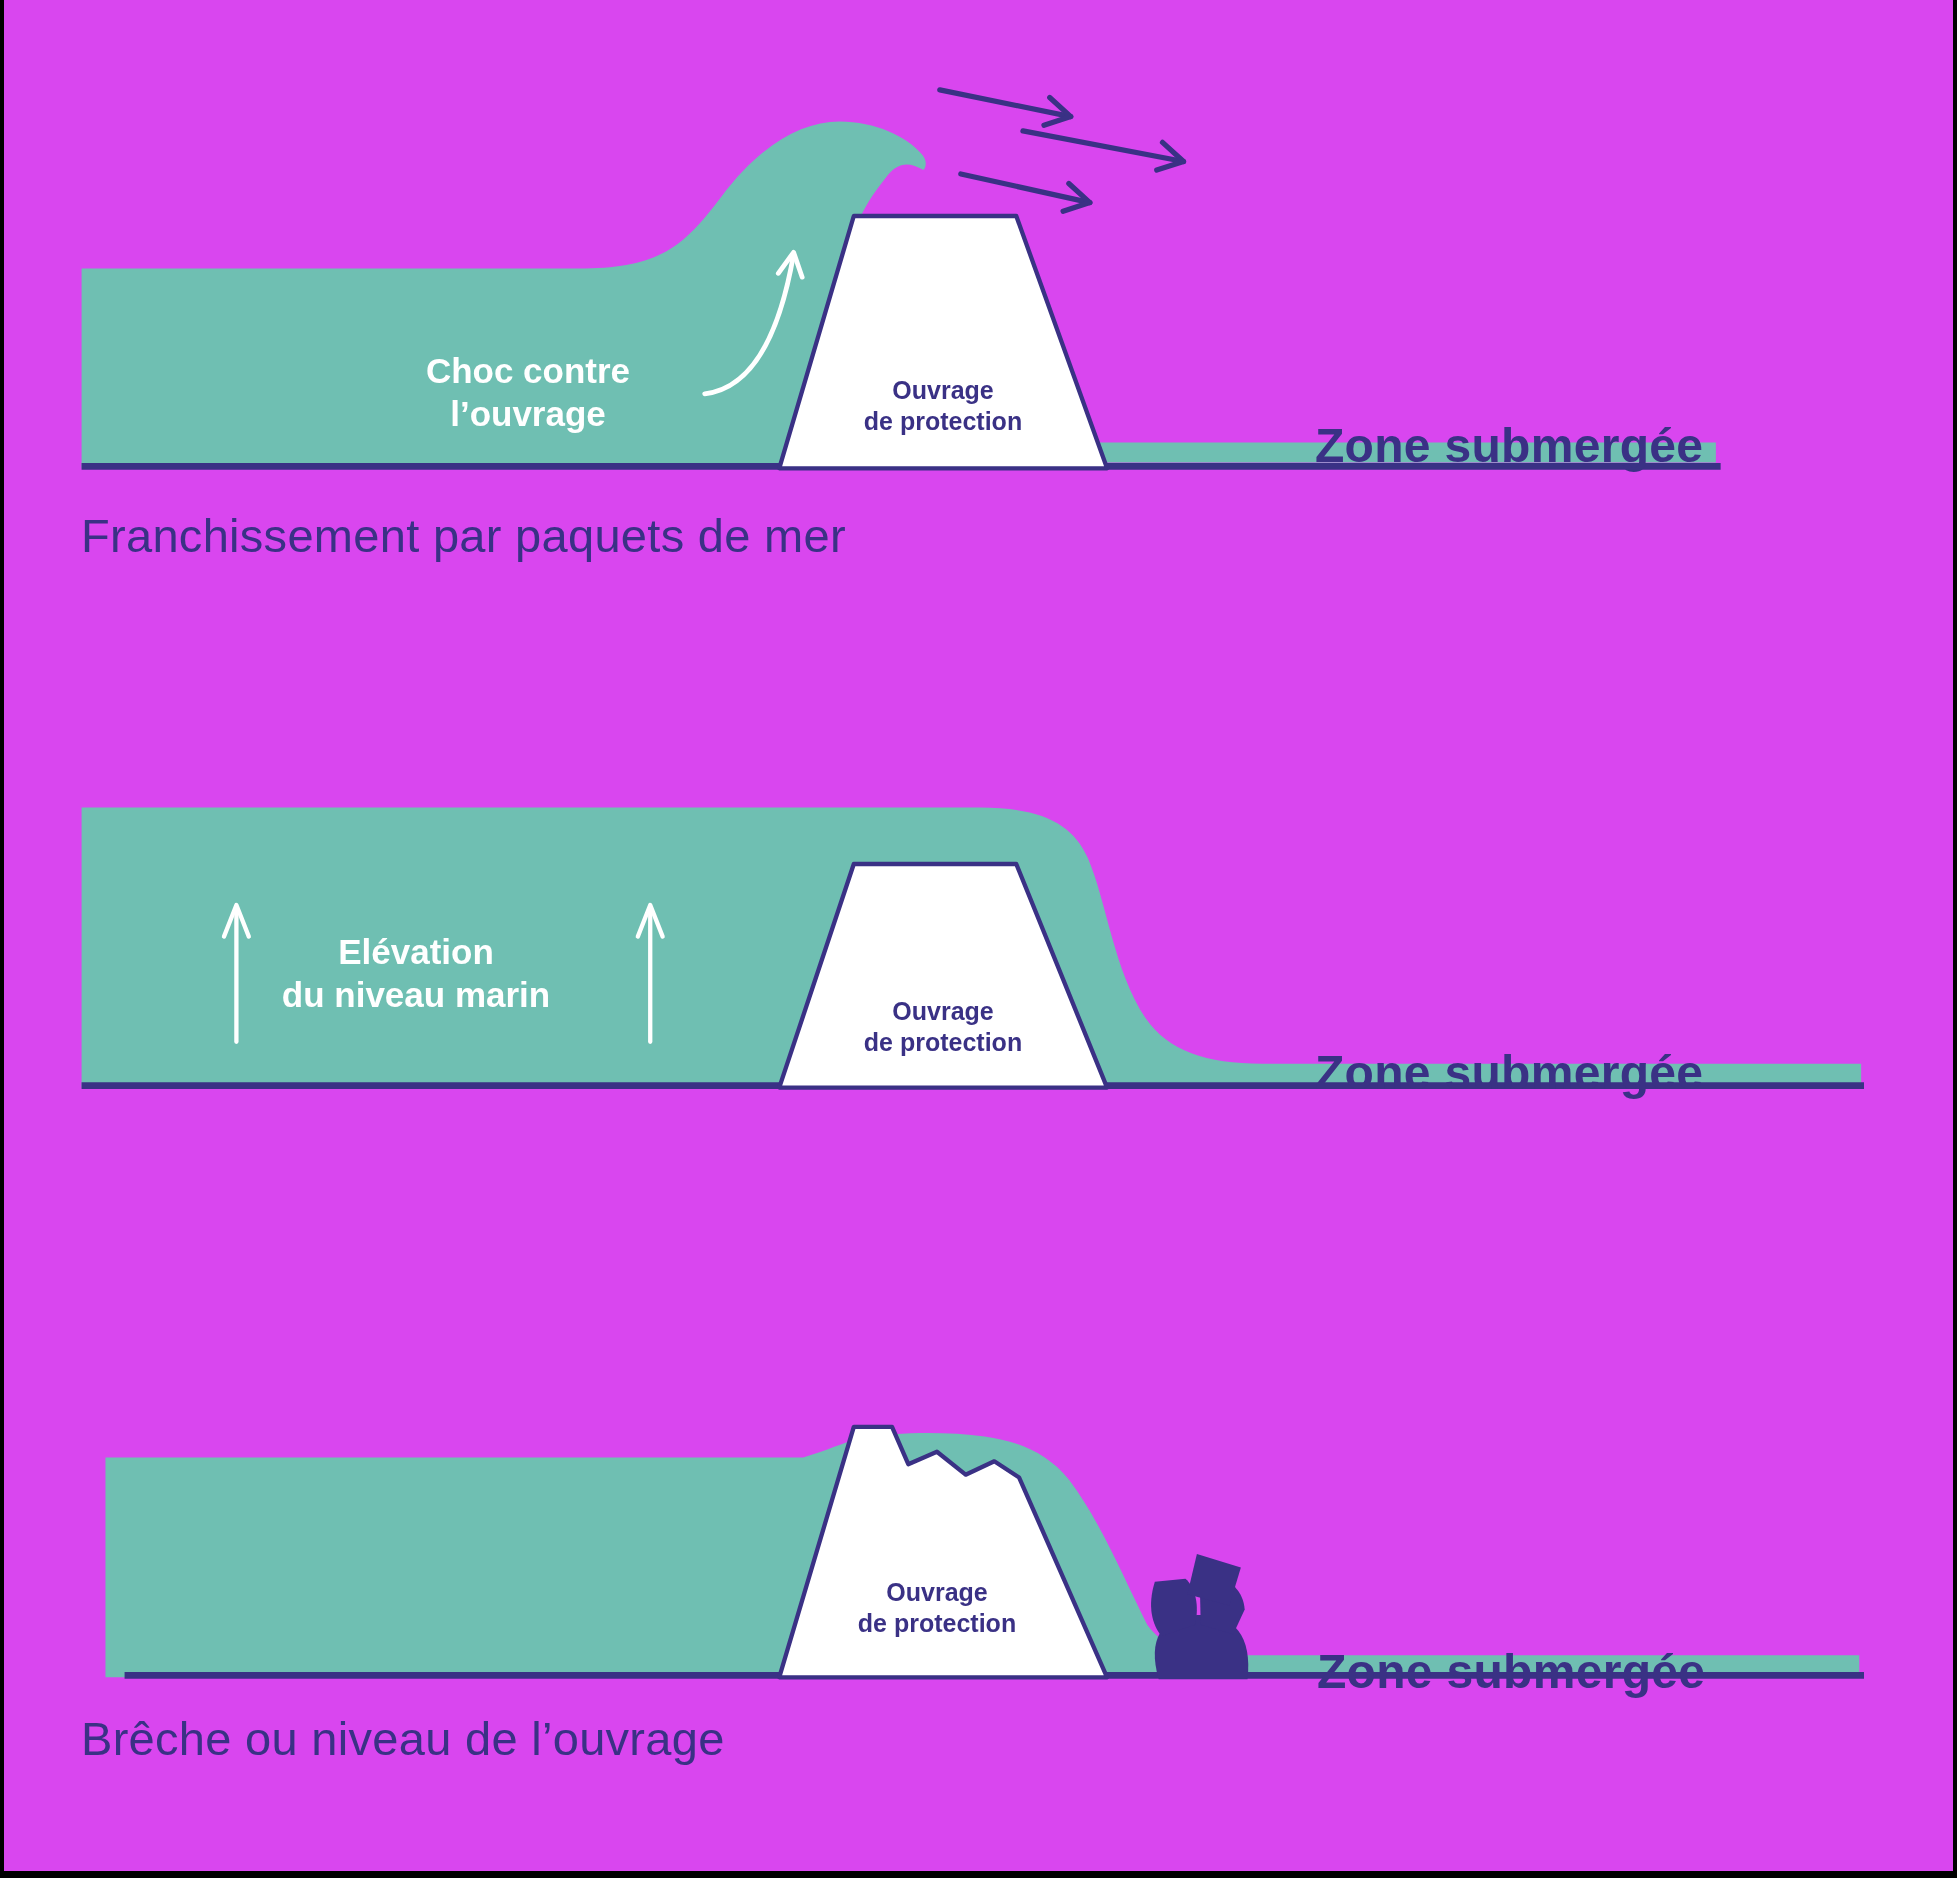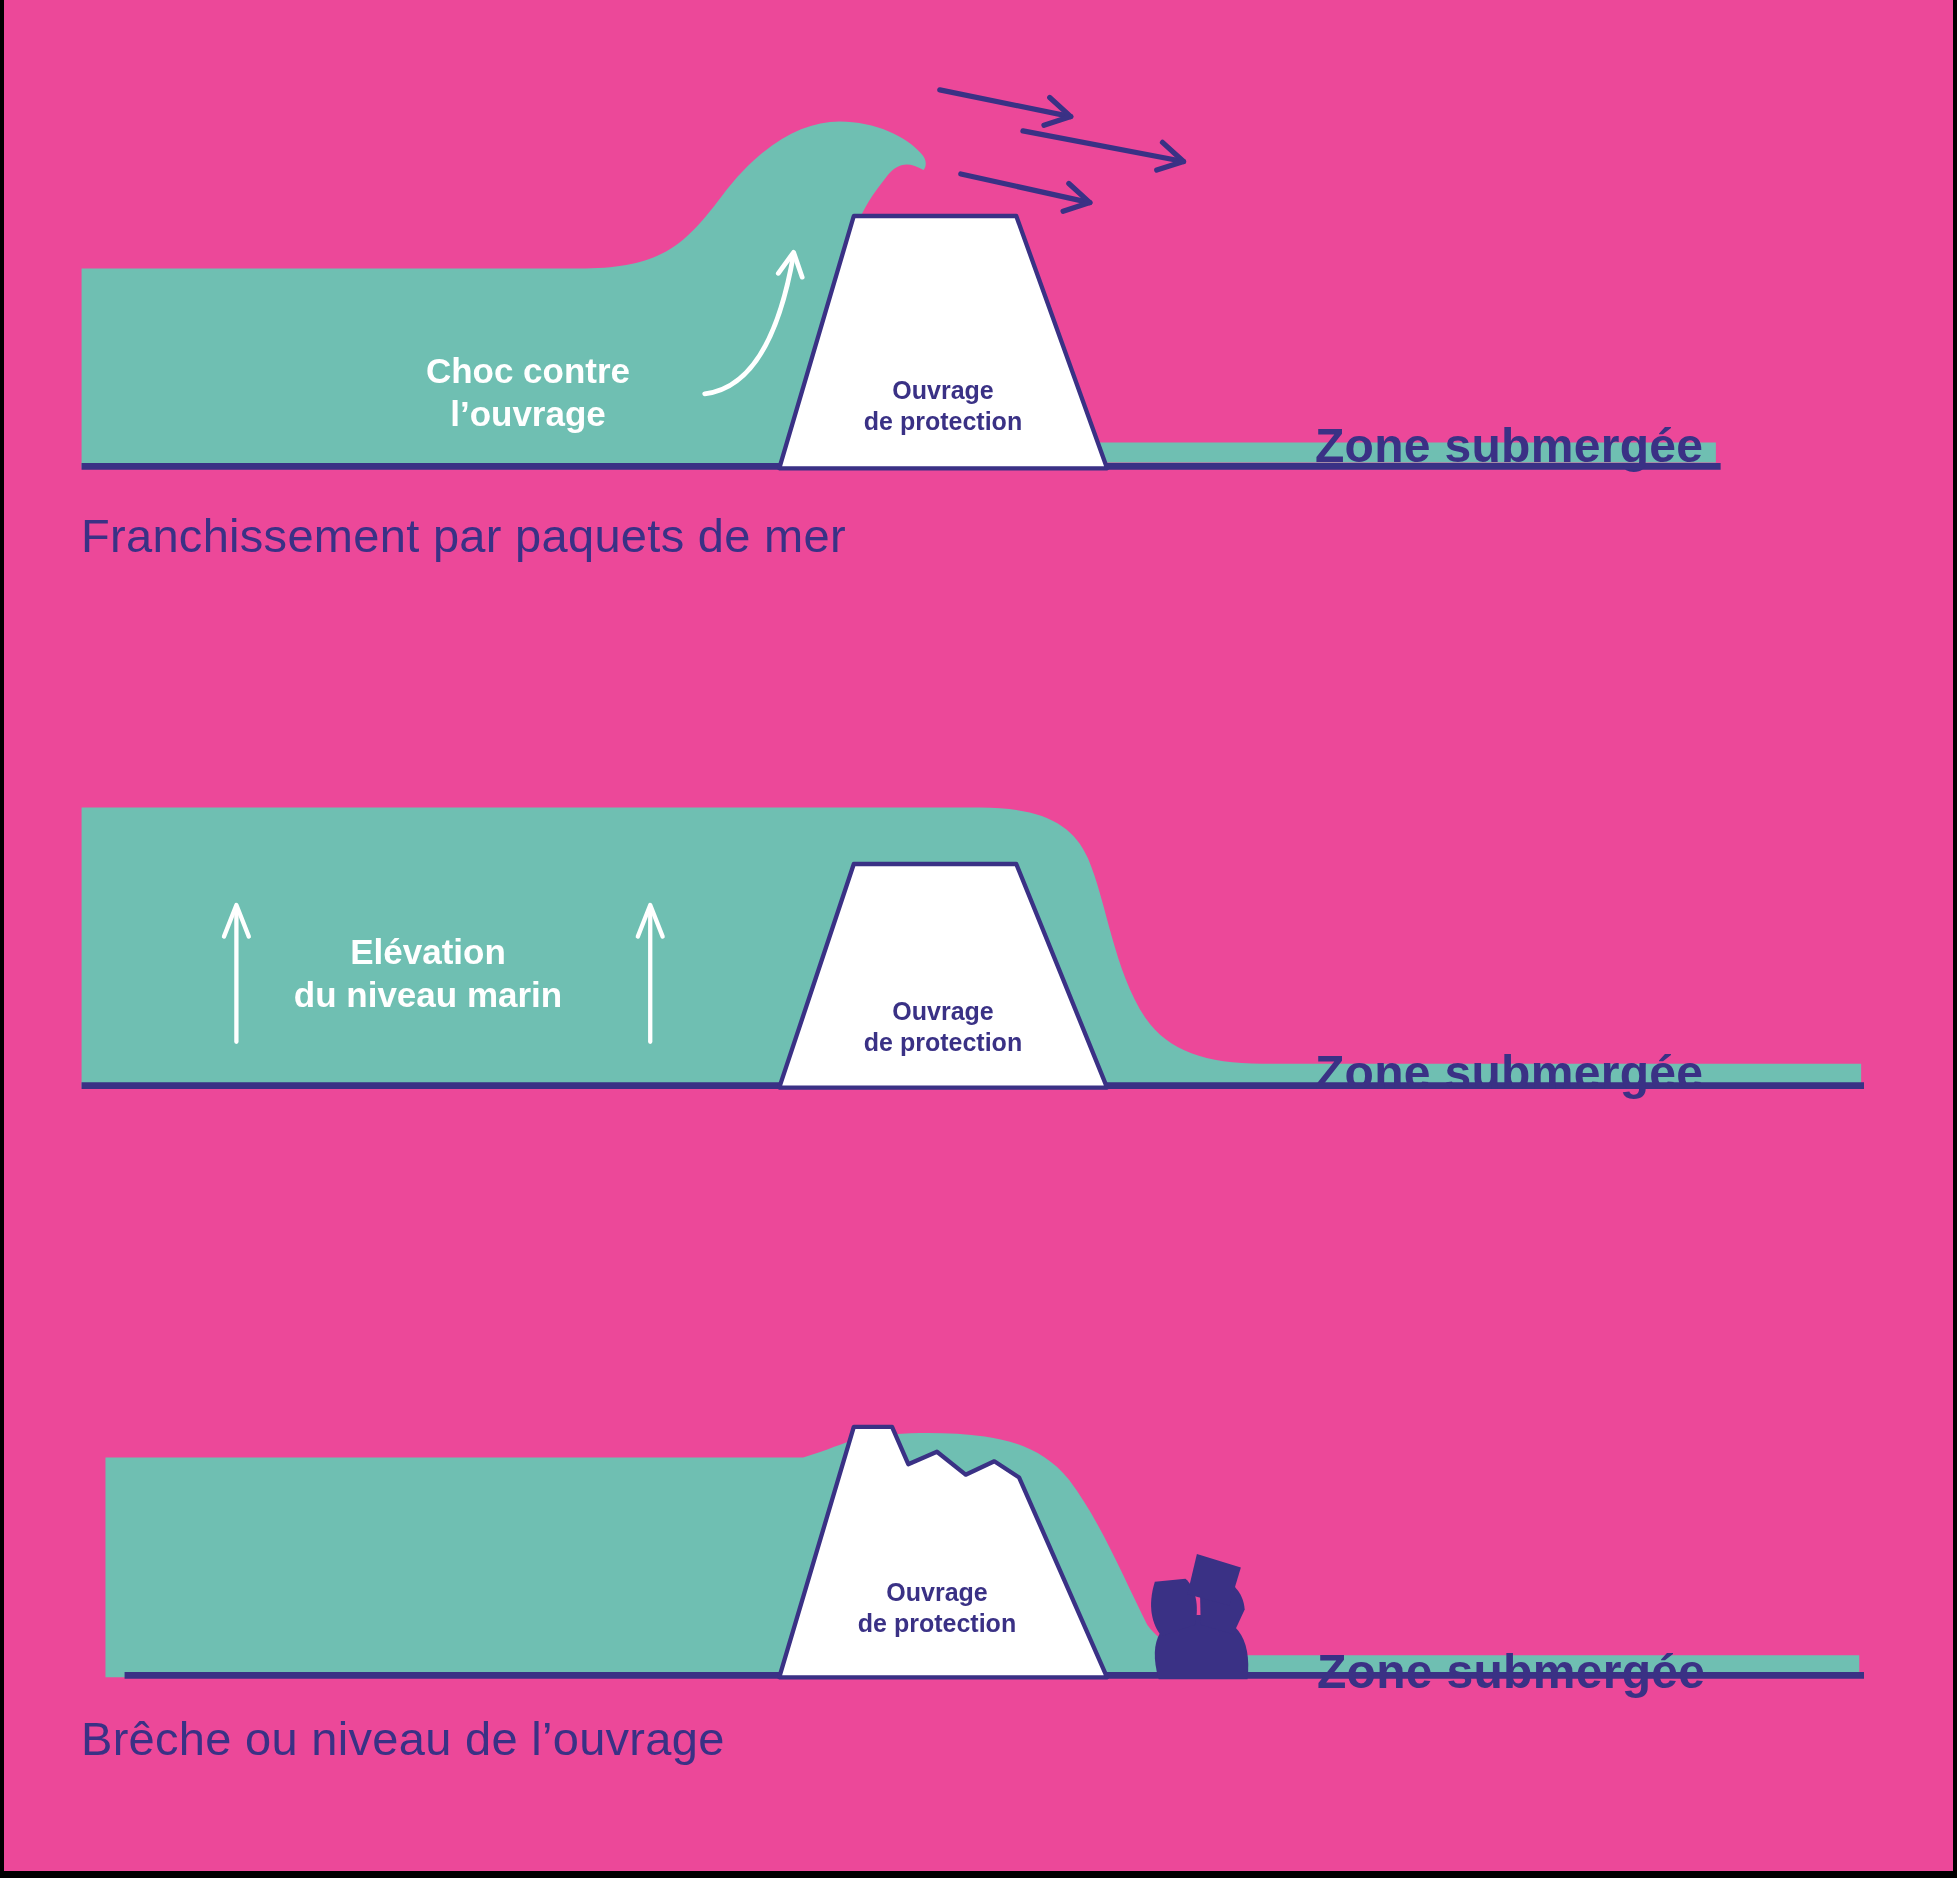--- a/index.html
+++ b/index.html
@@ -1,17 +1,17 @@
 <!DOCTYPE html>
 <html><head>
 <meta charset="utf-8">
 <style>
   html,body{margin:0;padding:0;background:#ffffff;}
   #stage{
-    position:relative;width:1958px;height:1878px;background:#ec4899;
+    position:relative;width:1958px;height:1878px;background:#d946ef;
     overflow:hidden;
     font-family:"Liberation Sans", sans-serif;
   }
   .frame-edge{position:absolute;background:#000000;}
   #edge-left{left:0;top:0;width:3.8px;height:1878px;}
   #edge-right{right:0;top:0;width:4.8px;height:1878px;}
   #edge-bottom{left:0;bottom:0;width:1958px;height:6.7px;}
   svg.layer{position:absolute;left:0;top:0;}
   .txt{position:absolute;white-space:nowrap;}
   .panel-title{
@@ -122,21 +122,21 @@
     <span>Choc contre</span>
     <span>l’ouvrage</span>
   </div>
   <div class="txt struct-label" style="left:943px;top:405px">
     <span>Ouvrage</span>
     <span>de protection</span>
   </div>
   <div class="txt zone-label" style="left:1315px;top:401px">Zone submergée</div>
   <div class="txt panel-title" style="left:81px;top:535px">Franchissement par paquets de mer</div>
 
-  <div class="txt white-label" style="left:428px;top:973px">
+  <div class="txt white-label" style="left:416px;top:973px">
     <span>Elévation</span>
     <span>du niveau marin</span>
   </div>
   <div class="txt struct-label" style="left:943px;top:1026px">
     <span>Ouvrage</span>
     <span>de protection</span>
   </div>
   <div class="txt zone-label" style="left:1315px;top:1028px">Zone submergée</div>
 
   <div class="txt struct-label" style="left:937px;top:1607px">

